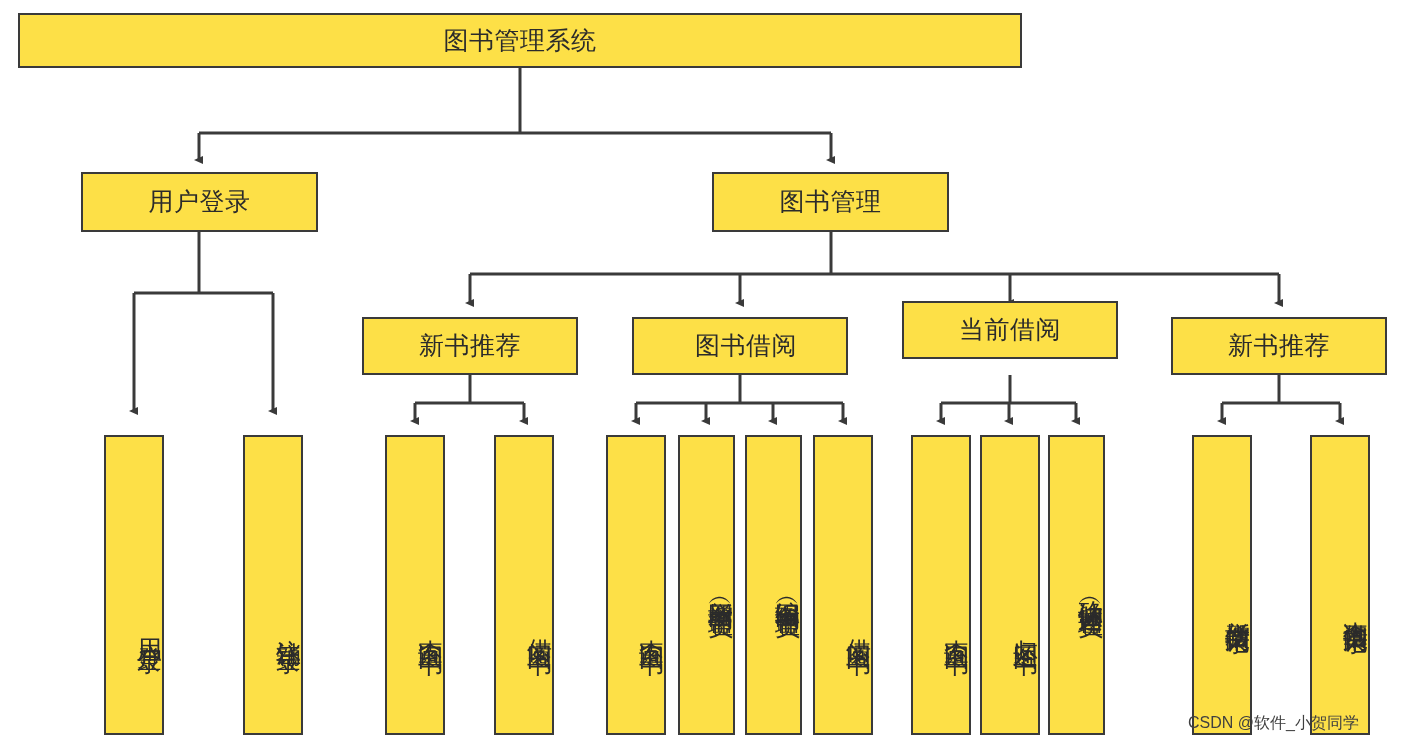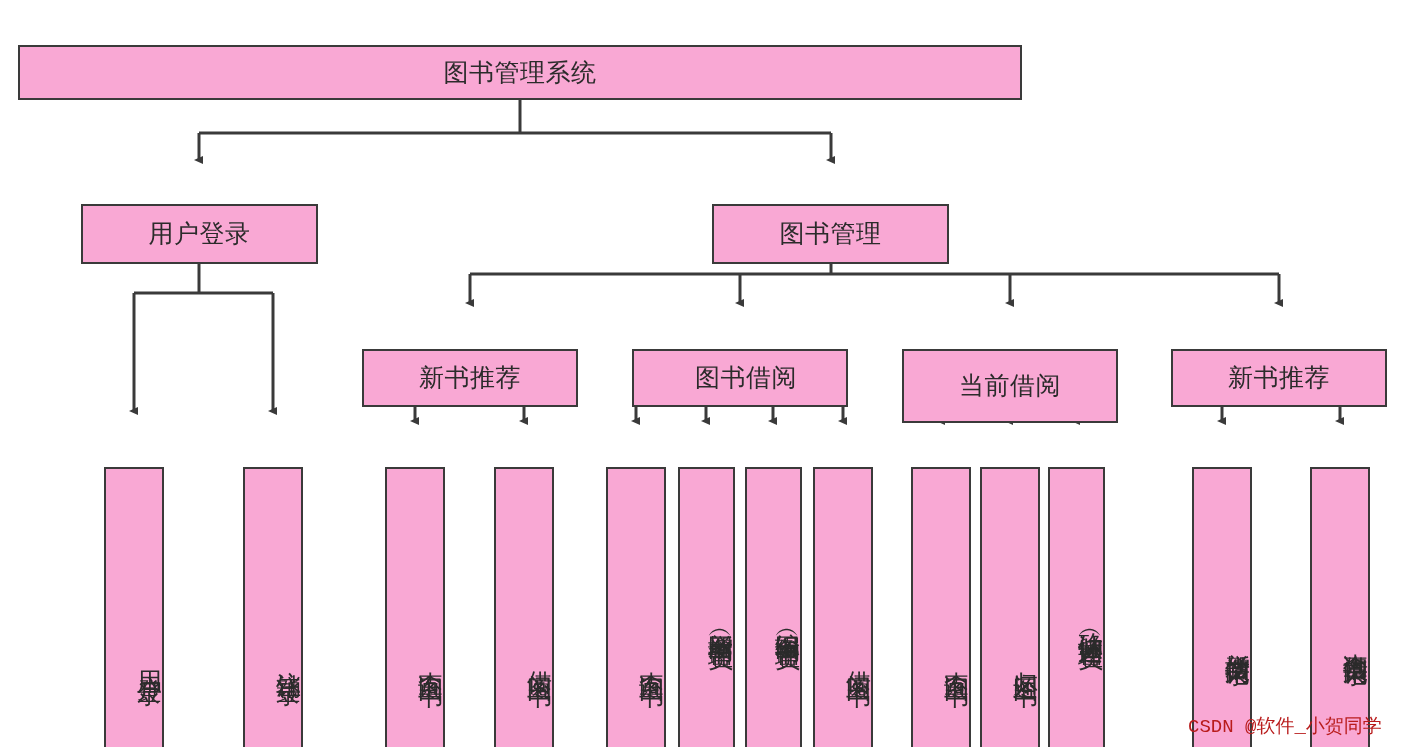--- a/index.html
+++ b/index.html
@@ -23,28 +23,27 @@
     left: 0;
     top: 0;
     width: 1405px;
     height: 747px;
     pointer-events: none;
   }
   .node {
     position: absolute;
     box-sizing: border-box;
     border: 2.5px solid #3a3a3a;
-    background: #f9a8d4;
+    background: #fde047;
     color: #2b2b2b;
     display: flex;
     align-items: center;
     justify-content: center;
     text-align: left;
     letter-spacing: 0.5px;
-    margin-top: 32px;
   }
   .node.horiz {
     font-size: 25px;
     line-height: 1.1;
   }
   .node.vert {
     writing-mode: vertical-rl;
     text-orientation: upright;
     align-items: flex-start;
     justify-content: center;
@@ -54,24 +53,24 @@
     letter-spacing: 4px;
   }
   .node.vert.tall {
     padding-top: 8px;
     letter-spacing: 2px;
   }
   .watermark {
     position: absolute;
     left: 1188px;
     top: 713px;
-    font-size: 19px;
-    color: #b91c1c;
+    font-size: 16px;
+    color: #404040;
     white-space: nowrap;
-    font-family: Liberation Mono, monospace;
+    font-family: Liberation Sans, sans-serif;
   }
 </style>
 </head>
 <body>
 
 <div id="canvas">
 
   <svg id="edges" viewBox="0 0 1405 747" width="1405" height="747">
     <defs>
       <marker id="arrow" markerWidth="10" markerHeight="10" refX="5" refY="5" orient="auto" markerUnits="userSpaceOnUse">
@@ -122,21 +121,21 @@
     </g>
   </svg>
 
   <div class="node horiz" style="left:18px;top:13px;width:1004px;height:55px;">图书管理系统</div>
 
   <div class="node horiz" style="left:81px;top:172px;width:237px;height:60px;">用户登录</div>
   <div class="node horiz" style="left:362px;top:317px;width:216px;height:58px;">新书推荐</div>
 
   <div class="node horiz" style="left:712px;top:172px;width:237px;height:60px;">图书管理</div>
   <div class="node horiz" style="left:632px;top:317px;width:216px;height:58px;padding-left:12px;">图书借阅</div>
-  <div class="node horiz" style="left:902px;top:317px;width:216px;height:74px;">当前借阅</div>
+  <div class="node horiz" style="left:902px;top:301px;width:216px;height:58px;">当前借阅</div>
   <div class="node horiz" style="left:1171px;top:317px;width:216px;height:58px;">新书推荐</div>
 
   <div class="node vert" style="left:104px;top:435px;width:60px;height:300px;padding-top:84px;">用户登录</div>
   <div class="node vert" style="left:243px;top:435px;width:60px;height:300px;padding-top:84px;">注销登录</div>
 
   <div class="node vert" style="left:385px;top:435px;width:60px;height:300px;padding-top:84px;">查询图书</div>
   <div class="node vert" style="left:494px;top:435px;width:60px;height:300px;padding-top:84px;">借阅图书</div>
 
   <div class="node vert" style="left:606px;top:435px;width:60px;height:300px;padding-top:84px;">查询图书</div>
   <div class="node vert tall" style="left:678px;top:435px;width:57px;height:300px;padding-top:10px;">新增图书（管理员）</div>

